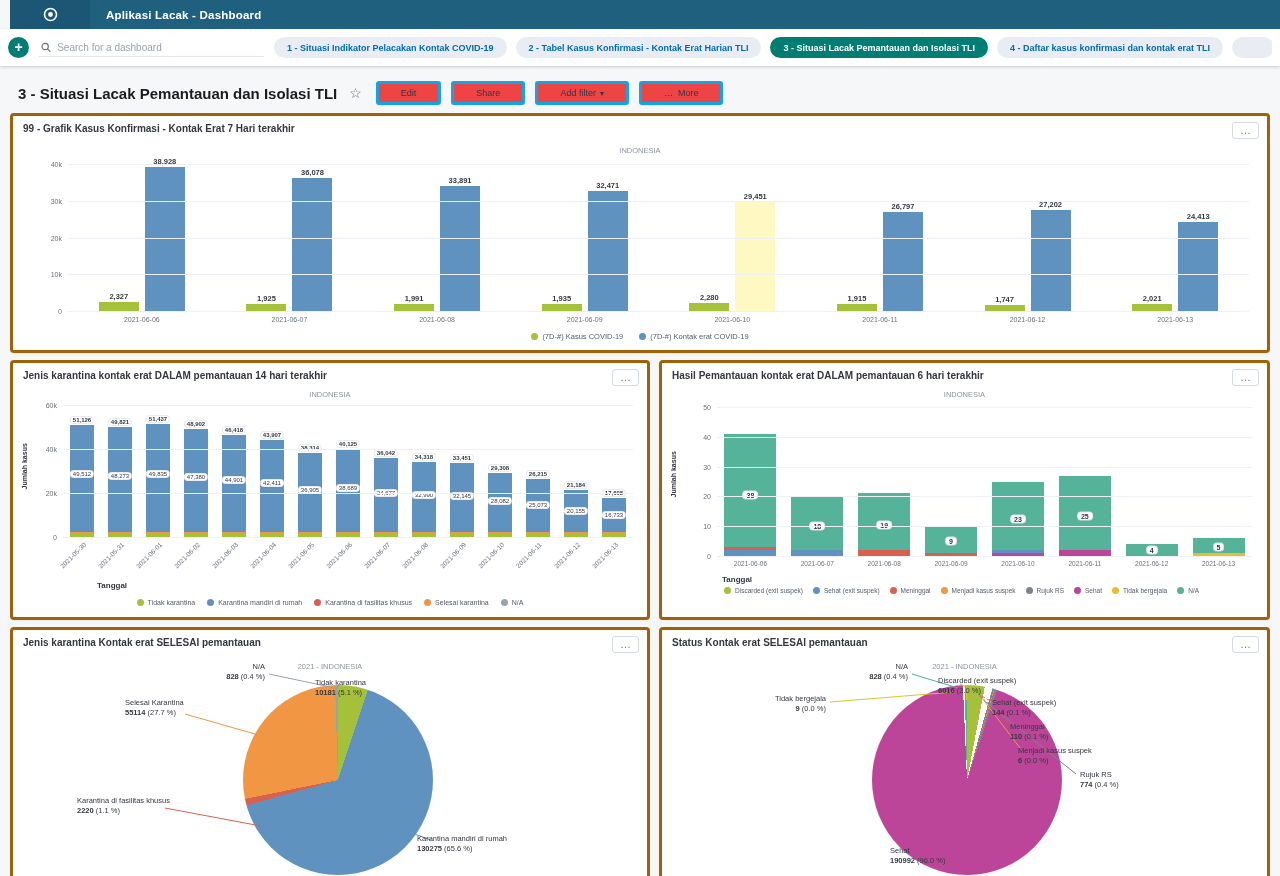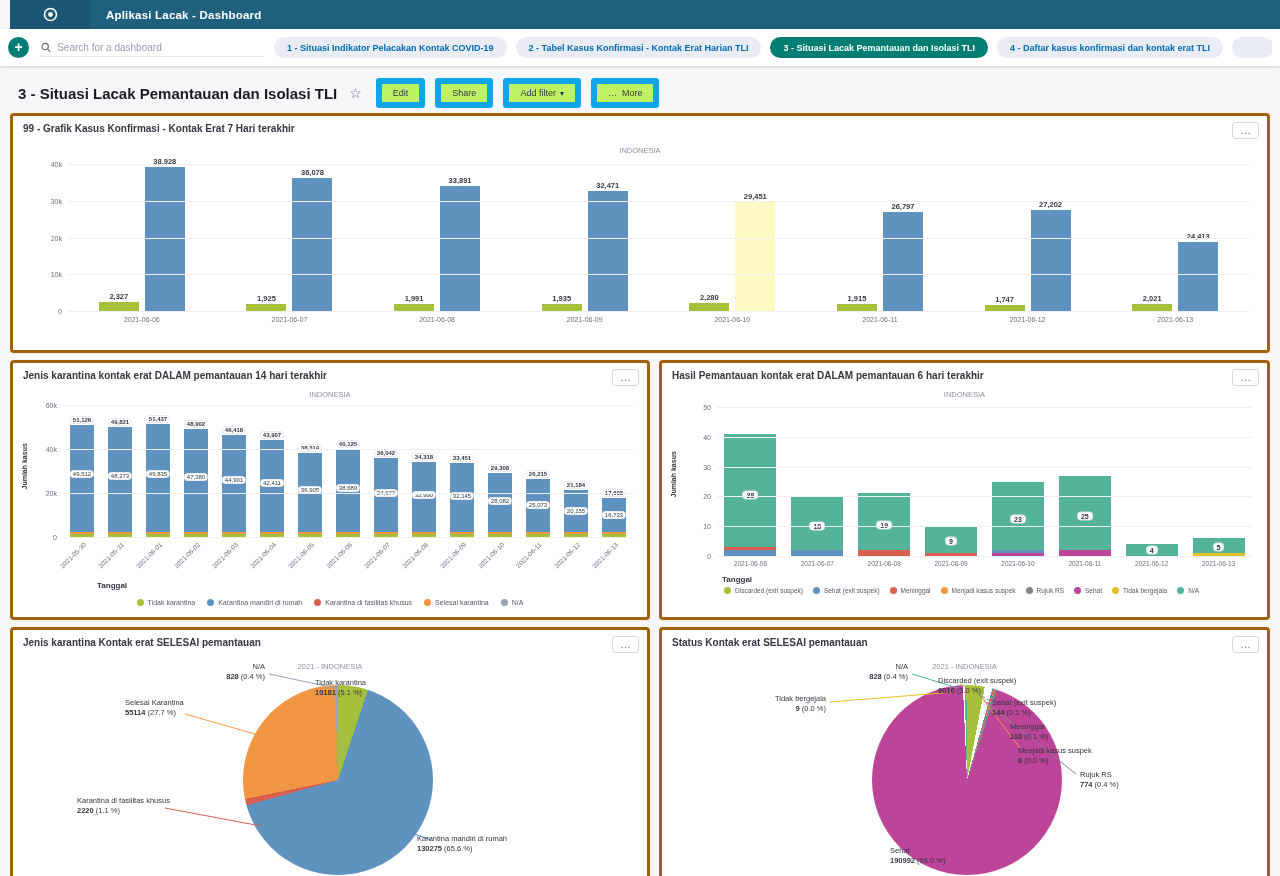--- a/index.html
+++ b/index.html
@@ -19,21 +19,21 @@
   .searchbox input::placeholder { color: #98a2b3; }
   .tabs { display: flex; gap: 9px; flex: 1; overflow: hidden; align-items: center; white-space: nowrap; }
   .pill { height: 21px; border-radius: 11px; background: #e9edf3; color: #006bb4; font-size: 9px; font-weight: bold; display: flex; align-items: center; padding: 0 13px; flex: none; border: none; }
   .pill.active { background: #017d73; color: #fff; }
   .pill.stub { width: 42px; margin-right: -36px; }
 
   
   .pagehead { position: absolute; top: 80px; left: 18px; right: 16px; height: 26px; display: flex; align-items: center; gap: 10px; }
   .page-title { font-size: 15px; font-weight: bold; color: #1a1c21; }
   .star { color: #69707d; font-size: 14px; margin: 0 4px 0 2px; background: none; border: none; }
-  .hbtn { border: 6px solid #0ea5e9; background: #bef264; border-radius: 3px; font-size: 9px; color: #343741; padding: 4px 11px; display: flex; align-items: center; gap: 4px; font-family: "Liberation Sans", sans-serif; }
+  .hbtn { border: 3px solid #0ea5e9; background: #ef4444; border-radius: 3px; font-size: 9px; color: #343741; padding: 4px 22px; display: flex; align-items: center; gap: 4px; font-family: "Liberation Sans", sans-serif; }
   .hbtn .caret { font-size: 8px; }
   .hbtn .ell { letter-spacing: 1px; }
 
   
   .panel { position: absolute; background: #fff; border: 3px solid #a16207; border-radius: 4px; box-shadow: 0 1px 2px rgba(0,0,0,.04); }
   #panel-1 { left: 10px; top: 113px; width: 1260px; height: 240px; }
   #panel-2 { left: 10px; top: 360px; width: 640px; height: 260px; }
   #panel-3 { left: 659px; top: 360px; width: 611px; height: 260px; }
   #panel-4 { left: 10px; top: 627px; width: 640px; height: 255px; }
   #panel-5 { left: 659px; top: 627px; width: 611px; height: 255px; }
@@ -198,21 +198,21 @@
             <div class="vlabel">1,747</div>
           </div>
           <div class="vbar" style="height: 100.647px; background: rgb(96, 146, 192);">
             <div class="vlabel">27,202</div>
           </div>
         </div>
         <div class="c1g">
           <div class="vbar" style="height: 7.4777px; background: rgb(164, 193, 57);">
             <div class="vlabel">2,021</div>
           </div>
-          <div class="vbar" style="height: 69px; background: rgb(96, 146, 192);">
+          <div class="vbar" style="height: 89px; background: rgb(96, 146, 192);">
             <div class="vlabel">24,413</div>
           </div>
         </div>
       </div>
   <div class="grid" style="top: 100%;"></div>
       <div class="ytick" style="top: 100%;">0</div>
       <div class="grid" style="top: 75%;"></div>
       <div class="ytick" style="top: 75%;">10k</div>
       <div class="grid" style="top: 50%;"></div>
       <div class="ytick" style="top: 50%;">20k</div>
@@ -223,20 +223,24 @@
     </div>
   <div id="c1-dates">
       <div class="c1d">2021-06-06</div>
       <div class="c1d">2021-06-07</div>
       <div class="c1d">2021-06-08</div>
       <div class="c1d">2021-06-09</div>
       <div class="c1d">2021-06-10</div>
       <div class="c1d">2021-06-11</div>
       <div class="c1d">2021-06-12</div>
       <div class="c1d">2021-06-13</div>
+    </div>
+  <div class="legend" id="c1-legend">
+      <div class="lg"><span class="dot" style="background: rgb(164, 193, 57);"></span>(7D-#) Kasus COVID-19</div>
+      <div class="lg"><span class="dot" style="background: rgb(96, 146, 192);"></span>(7D-#) Kontak erat COVID-19</div>
     </div>
 </div>
 
 <div class="panel" id="panel-2">
   <div class="panel-title">Jenis karantina kontak erat DALAM pemantauan 14 hari terakhir</div>
   <button class="panel-menu">…</button>
   <div class="chart-sub" style="top:27px">INDONESIA</div>
   <div class="ylab" style="left:-12px;top:100px">Jumlah kasus</div>
   <div class="plot" id="c2-plot">
     <div id="c2-cols">

